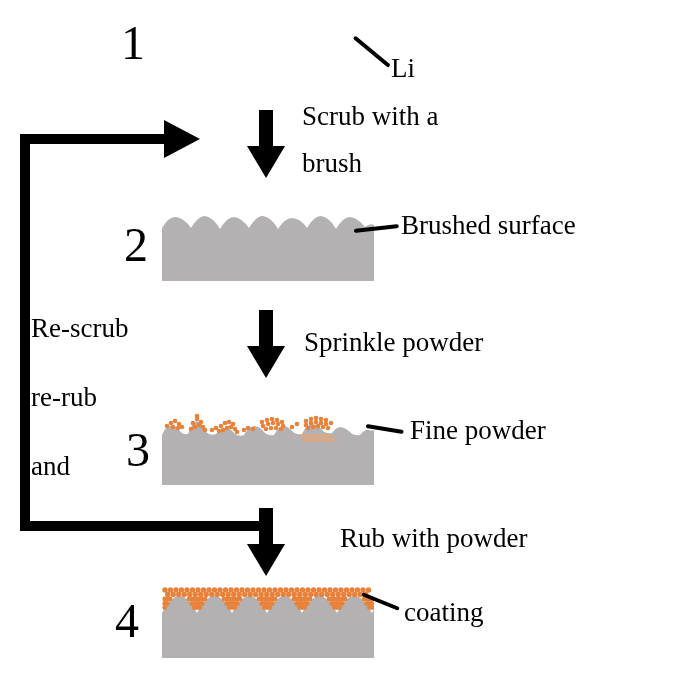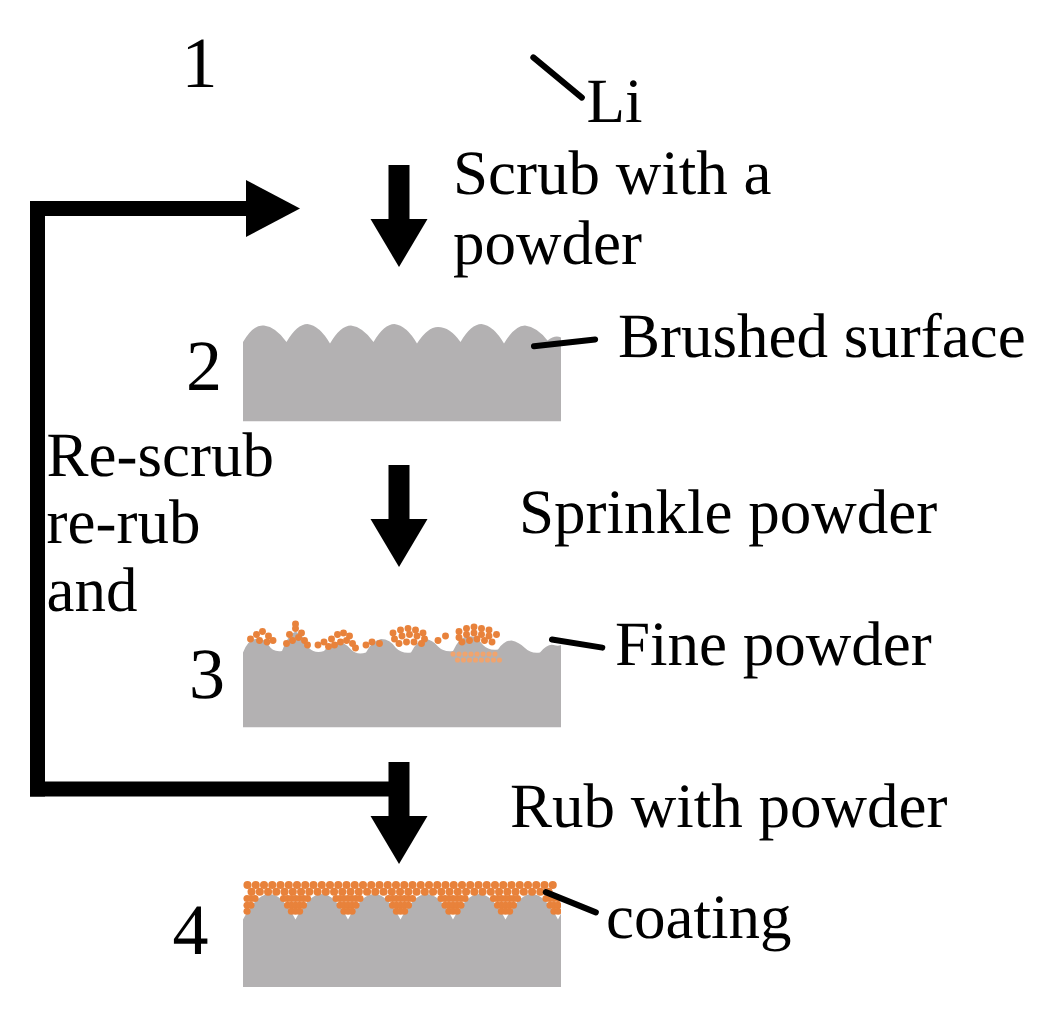--- a/index.html
+++ b/index.html
@@ -1,22 +1,22 @@
 <!DOCTYPE html>
 <html><head>
 <meta charset="utf-8">
 <style>
   html,body { margin:0; padding:0; background:#ffffff; }
   .canvas {
     position:relative; width:700px; height:680px; background:#ffffff;
     font-family:"Liberation Serif", serif; color:#000; overflow:hidden;
   }
-  .lbl { position:absolute; font-size:42px; line-height:47px; white-space:nowrap; }
+  .lbl { position:absolute; font-size:27px; line-height:47px; white-space:nowrap; }
   .lbl div { line-height:47px;font-family:Liberation Serif, serif; }
-  .loop-lbl div { line-height:45px; }
+  .loop-lbl div { line-height:45px;margin-top:24px; }
   .num { position:absolute; font-size:48px; line-height:50px; }
   .leader { position:absolute; height:4px; background:#000; transform-origin:0 50%; border-radius:2px; }
   .bar { position:absolute; background:#000; }
   .down-arrow { position:absolute; width:38px; }
   .down-arrow .shaft { margin:0 auto; width:14px; height:36px; background:#000; }
   .down-arrow .head { width:0; height:0; border-left:19px solid transparent; border-right:19px solid transparent; border-top:32px solid #000; }
   .loop-head { position:absolute; width:0; height:0; border-top:19px solid transparent; border-bottom:19px solid transparent; border-left:36px solid #000; }
   svg { position:absolute; display:block; }
   .substrate1 { position:absolute; left:163px; top:13px; width:208px; height:73px; }
 </style>
@@ -29,45 +29,45 @@
   <div class="substrate1" id="sub1"></div>
   <div class="leader" style="left:354px; top:35px; width:46px; transform:rotate(39.6deg);"></div>
   <span class="lbl" style="left:391px; top:45px;">Li</span>
 
   <div class="down-arrow" style="left:247px; top:110px;">
     <div class="shaft"></div>
     <div class="head"></div>
   </div>
   <div class="lbl" style="left:302px; top:93px;">
     <div>Scrub with a</div>
-    <div>powder</div>
+    <div>brush</div>
   </div>
 
   <div class="bar" style="left:20px; top:134px; width:10px; height:397px;"></div>
   <div class="bar" style="left:20px; top:134px; width:146px; height:10px;"></div>
   <div class="loop-head" style="left:164px; top:120px;"></div>
   <div class="bar" style="left:20px; top:521px; width:246px; height:10px;"></div>
   <div class="lbl loop-lbl" style="left:31px; top:282px;">
     <div>Re-scrub</div>
     <div>re-rub</div>
     <div>and</div>
   </div>
 
   <span class="num" style="left:124px; top:220px;">2</span>
   <svg style="left:162px; top:214px;" width="212" height="67" viewBox="0 0 212 67">
     <path d="M0,67 L0,14 Q7,2 14,3 Q22,4 29,14 Q36,2 43,2 Q51,3 58,15 Q65,3 72,3 Q80,4 87,14 Q94,2 101,2 Q109,3 116,15 Q123,4 130,4 Q138,4 145,14 Q152,2 159,2 Q167,3 174,15 Q181,3 188,3 Q196,4 203,13 Q208,9 212,11 L212,67 Z" fill="#b3b1b2"></path>
   </svg>
   <div class="leader" style="left:354px; top:229px; width:45px; transform:rotate(-6.3deg);"></div>
-  <span class="lbl" style="left:412px; top:202px;">Brushed surface</span>
+  <span class="lbl" style="left:401px; top:202px;">Brushed surface</span>
 
   <div class="down-arrow" style="left:247px; top:310px;">
     <div class="shaft"></div>
     <div class="head"></div>
   </div>
-  <span class="lbl" style="left:304px; top:319px;margin-left:42px;">Sprinkle powder</span>
+  <span class="lbl" style="left:304px; top:319px;">Sprinkle powder</span>
 
   <span class="num" style="left:126px; top:425px;">3</span>
   <svg style="left:162px; top:413px;" width="212" height="72" viewBox="0 0 212 72">
     <path d="M0,72 L0,22 Q3,14 8,13 Q14,12 17,17 Q20,22 26,21 Q30,10 35,8 Q40,10 44,19 Q48,23 54,21 Q58,16 63,15 Q68,15 72,20 Q76,24 82,22 Q86,14 92,13 Q98,13 102,19 Q106,23 112,22 Q116,14 121,13 Q126,13 130,18 Q134,22 140,21 Q144,12 150,11 Q156,11 160,17 Q164,21 170,20 Q174,14 179,14 Q184,15 188,19 Q192,23 198,22 Q203,16 207,17 Q210,18 212,17 L212,72 Z" fill="#b3b1b2"></path>
     <g id="dots3" fill="#e8823b">
         <circle cx="5" cy="13" r="2.3"></circle>
         <circle cx="9" cy="10" r="2.3"></circle>
         <circle cx="13" cy="8" r="2.3"></circle>
         <circle cx="17" cy="11" r="2.3"></circle>
         <circle cx="11" cy="14" r="2.3"></circle>

